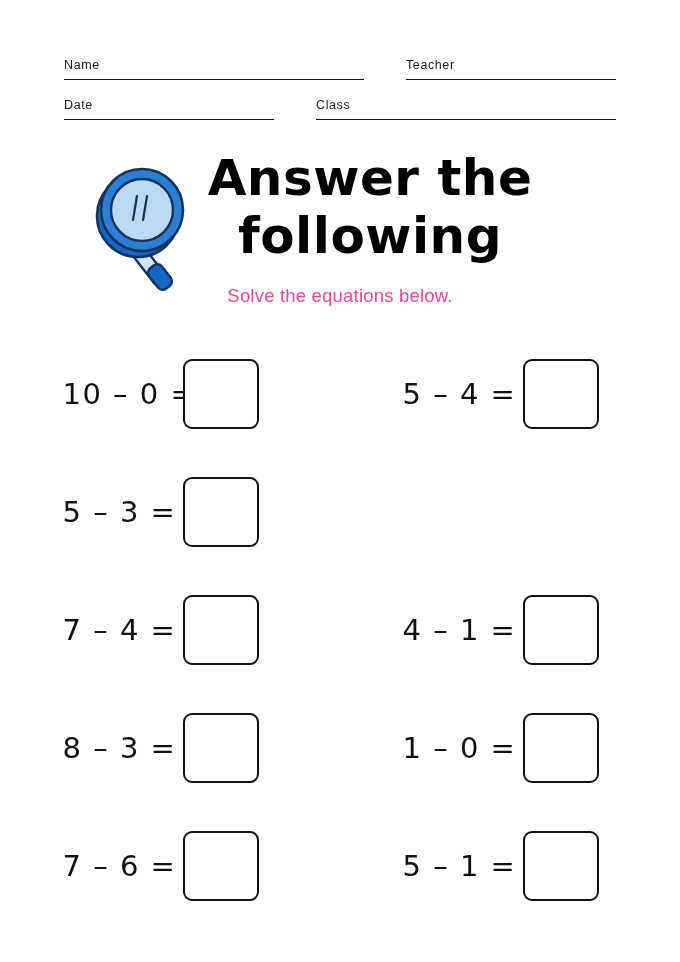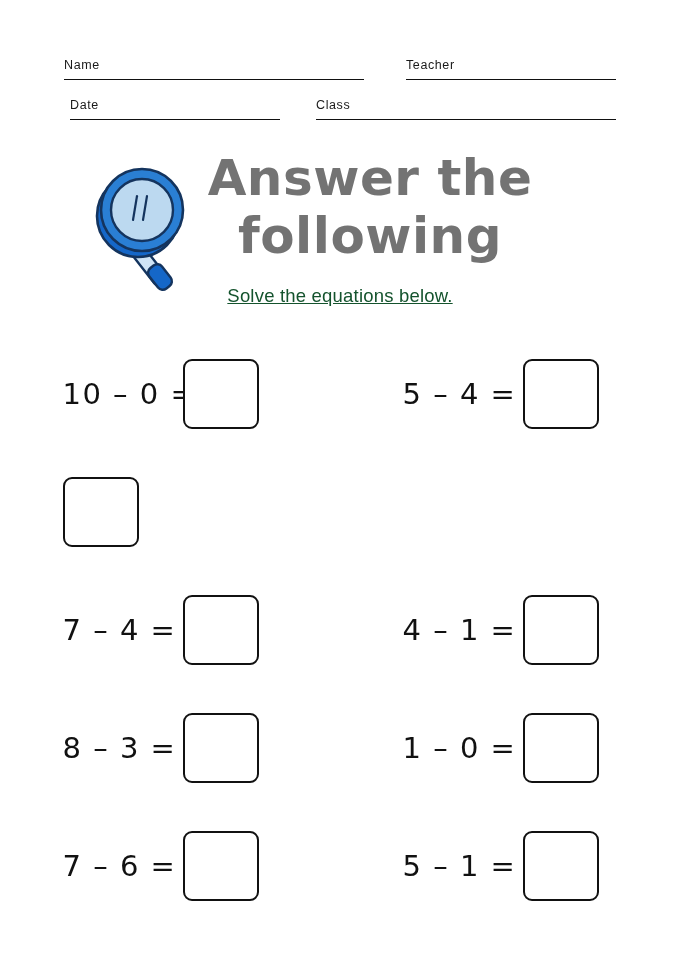--- a/index.html
+++ b/index.html
@@ -44,48 +44,47 @@
   .field-line {
     border-bottom: 1.4px solid #111111;
     height: 0;
   }
   .field-row {
     width: 100%;
     display: flex;
     justify-content: space-between;
   }
   .col-left { width: 300px; }
-  .col-right { width: 210px; margin-left: 6px; }
+  .col-right { width: 210px; }
 
   
   .title-block {
     position: absolute;
     top: 150px;
     left: 0;
     width: 680px;
     text-align: center;
   }
   .title {
     font-family: "DejaVu Sans", sans-serif;
     font-size: 50px;
     line-height: 1.15;
     font-weight: bold;
-    color: #737373;
+    color: #000000;
     letter-spacing: 0.5px;
     margin: 0 auto;
     width: 420px;
     padding-left: 60px;
     box-sizing: border-box;
   }
   .subtitle {
     margin-top: 20px;
     font-size: 18.5px;
-    color: #14532d;
+    color: #ec4899;
     letter-spacing: 0.2px;
-    text-decoration: underline;
   }
 
   
   .magnifier {
     position: absolute;
     top: 160px;
     left: 80px;
     width: 130px;
     height: 135px;
   }
@@ -194,20 +193,21 @@
         <div class="eq-inner">
           <span class="eq-text">5 – 4 =</span>
           <div class="answer-box"></div>
         </div>
       </div>
     </div>
 
     <div class="eq-row">
       <div class="eq-cell">
         <div class="eq-inner">
+          <span class="eq-text">5 – 3 =</span>
           <div class="answer-box"></div>
         </div>
       </div>
     </div>
 
     <div class="eq-row">
       <div class="eq-cell">
         <div class="eq-inner">
           <span class="eq-text">7 – 4 =</span>
           <div class="answer-box"></div>

